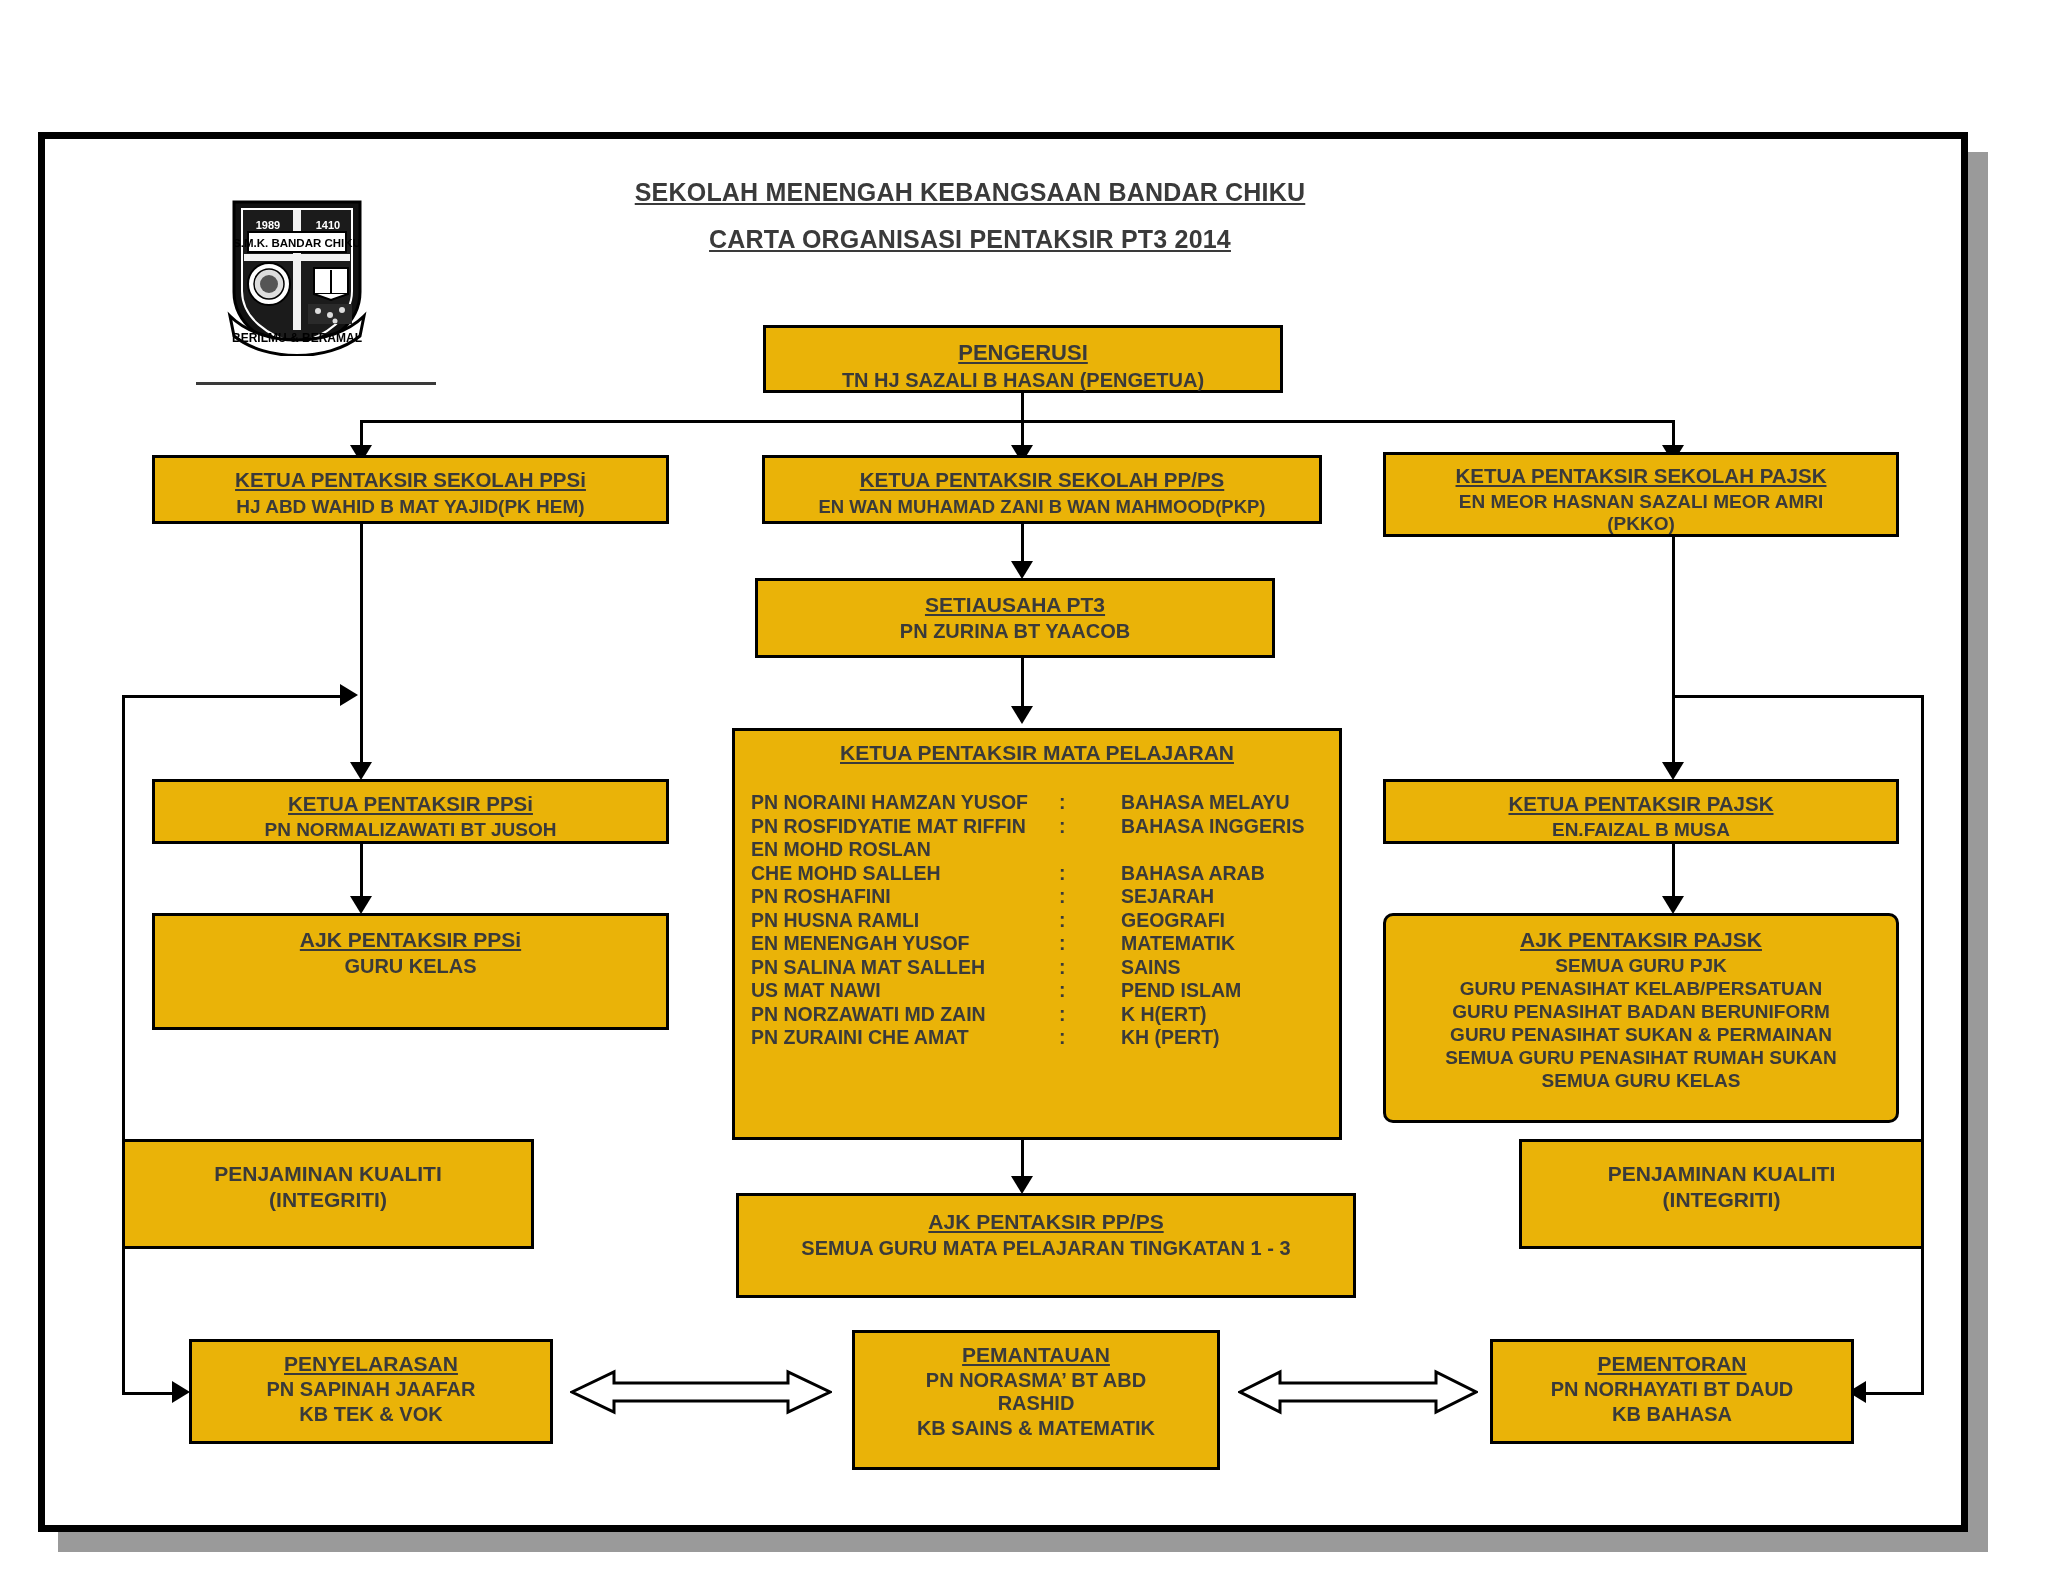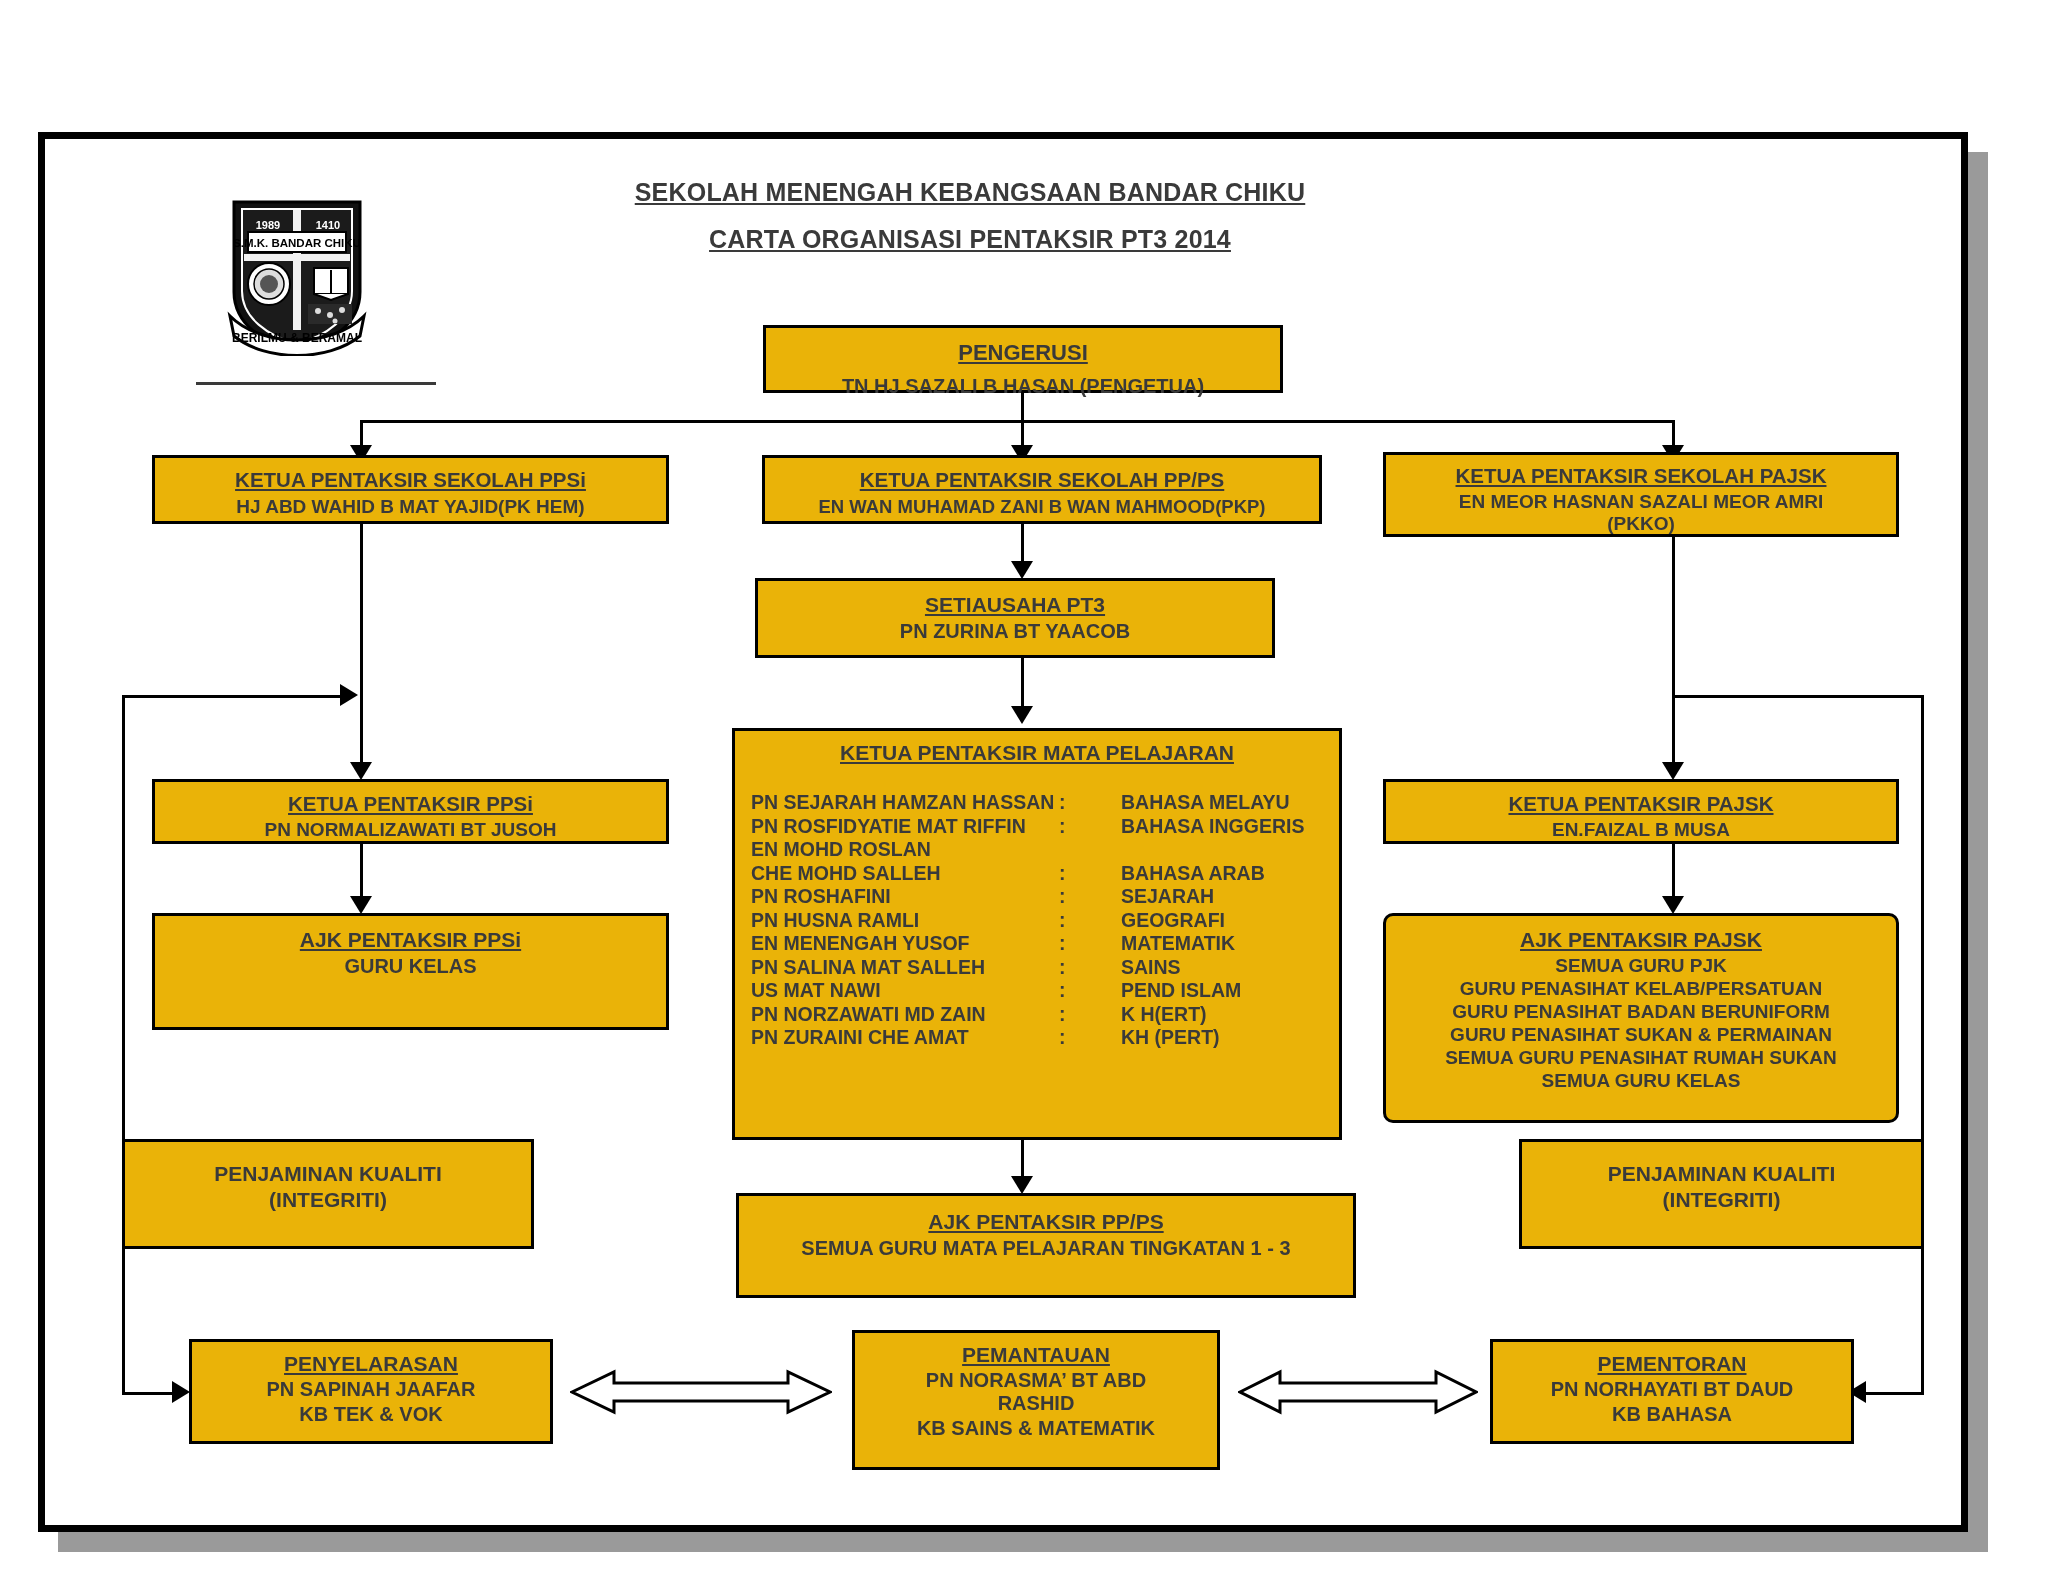--- a/index.html
+++ b/index.html
@@ -75,21 +75,21 @@
       <circle cx="120" cy="114" r="3" fill="#ddd"></circle>
         <circle cx="113" cy="125" r="2.5" fill="#ddd"></circle>
       <path d="M8 120 C40 152 110 152 142 120 L138 140 C106 166 44 166 12 140 Z" fill="#fff" stroke="#000" stroke-width="3"></path>
       <text x="75" y="146" font-family="'Liberation Sans',sans-serif" font-size="12" font-weight="bold" text-anchor="middle" fill="#000">BERILMU &amp; BERAMAL</text>
     </svg>
   </div>
   <div id="crest-rule"></div>
 
   <div class="node" style="left:763px;top:325px;width:520px;height:68px;padding-top:12px;">
     <span class="ttl" style="font-size:22px;">PENGERUSI</span>
-    <span class="sub" style="font-size:20px;margin-top:9px;">TN HJ SAZALI B HASAN (PENGETUA)</span>
+    <span class="sub" style="font-size:20px;margin-top:3px;">TN HJ SAZALI B HASAN (PENGETUA)</span>
   </div>
 
   <div class="vline" style="left:1021px;top:393px;height:29px;"></div>
   <div class="hline" style="left:360px;top:420px;width:1313px;"></div>
   <div class="vline" style="left:360px;top:420px;height:28px;"></div>
   <div class="arrow-d" style="left:350px;top:445px;"></div>
   <div class="vline" style="left:1021px;top:420px;height:28px;"></div>
   <div class="arrow-d" style="left:1011px;top:445px;"></div>
   <div class="vline" style="left:1672px;top:420px;height:28px;"></div>
   <div class="arrow-d" style="left:1662px;top:445px;"></div>
@@ -118,21 +118,21 @@
     <span class="sub" style="font-size:20px;margin-top:3px;">PN ZURINA BT YAACOB</span>
   </div>
 
   <div class="vline" style="left:1021px;top:658px;height:55px;"></div>
   <div class="arrow-d" style="left:1011px;top:706px;"></div>
 
   <div class="node" style="left:732px;top:728px;width:610px;height:412px;padding-top:10px;text-align:center;">
     <span class="ttl" style="font-size:21px;">KETUA PENTAKSIR MATA PELAJARAN</span>
     <div class="subjlist" id="subjlist">
         <div class="subjrow">
-          <span class="nm">PN SEJARAH HAMZAN HASSAN</span>
+          <span class="nm">PN NORAINI HAMZAN YUSOF</span>
           <span class="cl">:</span>
           <span class="sb">BAHASA MELAYU</span>
         </div>
         <div class="subjrow">
           <span class="nm">PN ROSFIDYATIE MAT RIFFIN</span>
           <span class="cl">:</span>
           <span class="sb">BAHASA INGGERIS</span>
         </div>
         <div class="subjrow">
           <span class="nm">EN MOHD ROSLAN</span>

